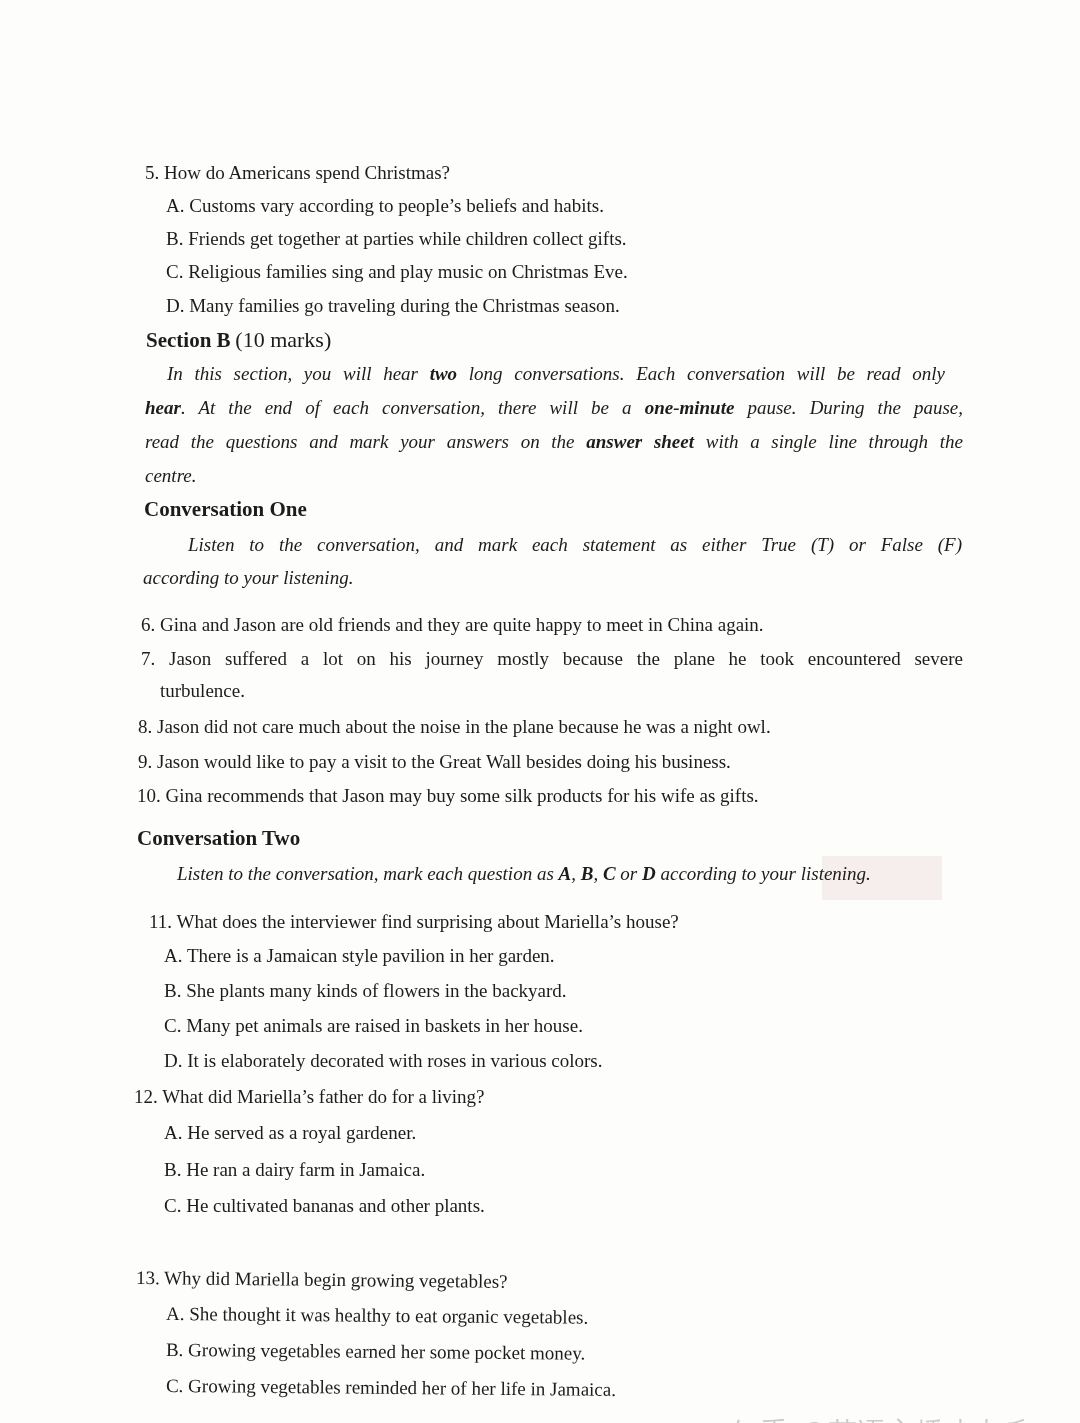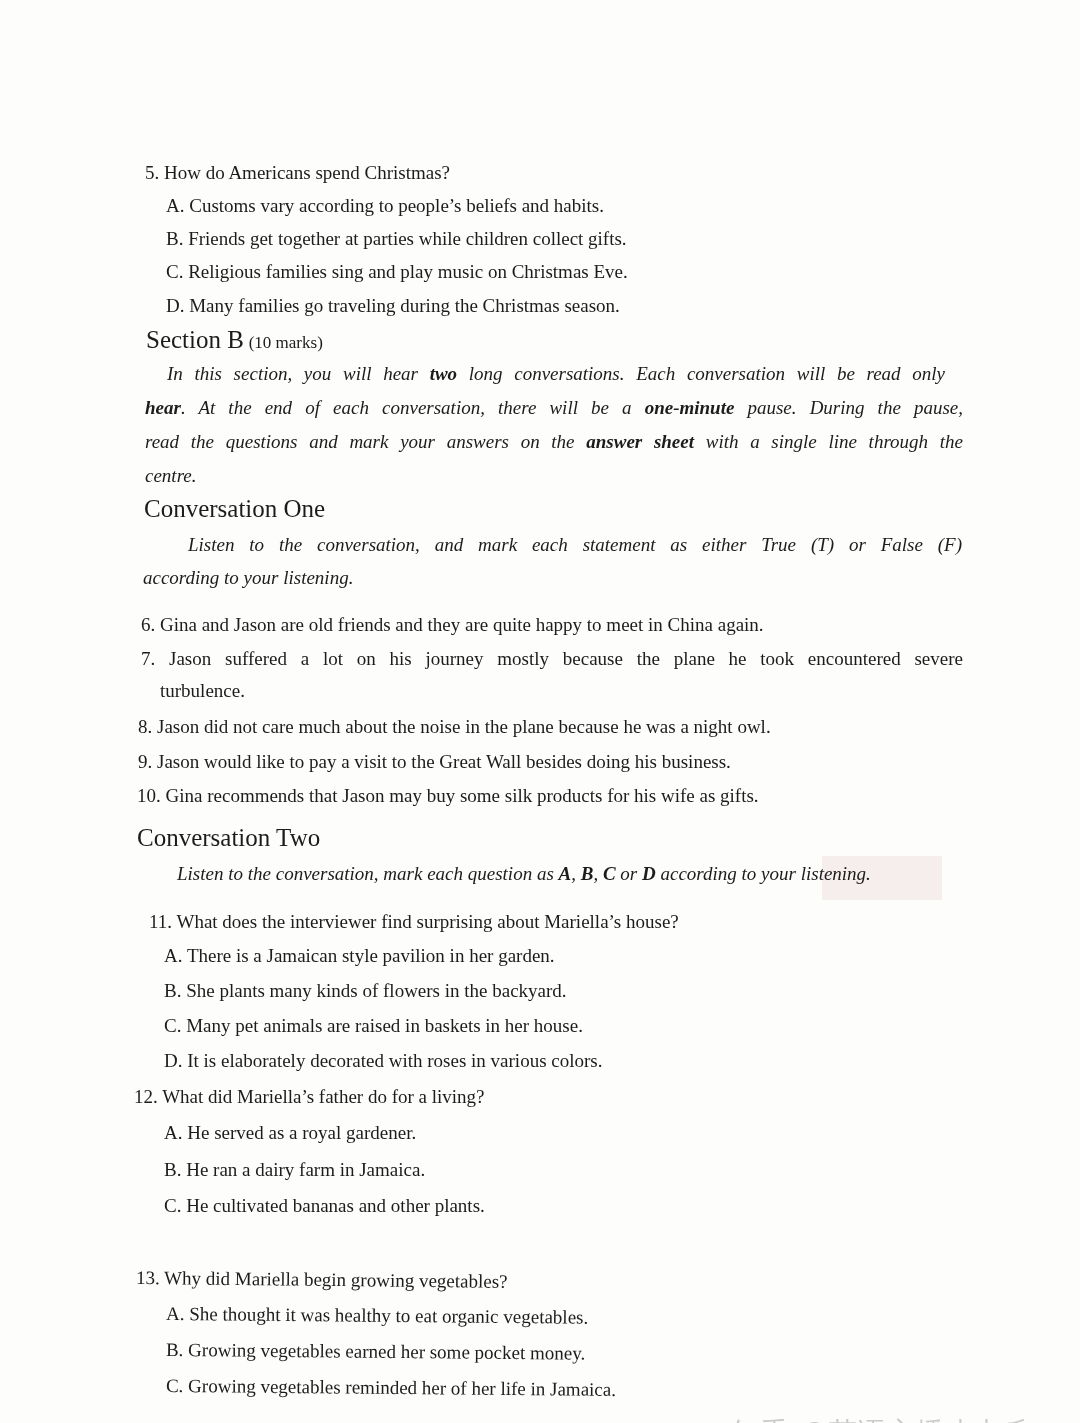--- a/index.html
+++ b/index.html
@@ -7,42 +7,42 @@
     width: 1080px; height: 1423px; overflow: hidden;
     background: #fdfdfb;
     font-family: "Liberation Serif", "DejaVu Serif", serif;
     color: #1c1c1c;
     position: relative;
   }
   .page { position: absolute; left: 0; top: 0; width: 952px; height: 1423px; margin-top: 44px; }
   .line { position: absolute; white-space: nowrap; font-size: 19px; line-height: 24px; }
   .q { left: 145px; }
   .opt { left: 166px; }
-  .heading { font-weight: normal; font-size: 25px; }
+  .heading { font-weight: bold; font-size: 21px; }
   .instr { font-style: italic; font-size: 19px; }
   .instr b { font-style: italic; font-weight: bold; }
   .justify-line { position: absolute; left: 145px; width: 818px; font-style: italic; font-size: 19px; line-height: 24px; text-align: justify; text-align-last: justify; white-space: nowrap; }
   .tint { position: absolute; background: rgba(215, 170, 170, 0.18); }
   .footer { position: absolute; top: 1377px; left: 390px; font-size: 12px; line-height: 26px; white-space: nowrap; color: #7f1d1d; }
   .watermark { position: absolute; top: 1372px; left: 732px; font-family: "DejaVu Sans", sans-serif; font-size: 28px; line-height: 34px; color: rgba(160,160,160,0.55); white-space: nowrap; letter-spacing: 1px; }
 </style>
 </head>
 <body>
 
 <div class="page">
 
   <div class="line q" style="top:117px;">5. How do Americans spend Christmas?</div>
   <div class="line opt" style="top:150px;">A. Customs vary according to people’s beliefs and habits.</div>
   <div class="line opt" style="top:183px;">B. Friends get together at parties while children collect gifts.</div>
   <div class="line opt" style="top:216px;text-align:center;">C. Religious families sing and play music on Christmas Eve.</div>
   <div class="line opt" style="top:250px;">D. Many families go traveling during the Christmas season.</div>
 
   <div class="line" style="top:284px; left:146px;">
     <span class="heading">Section B</span>
-    <span style="font-size:17px;">(10 marks)</span>
+    <span style="font-size:22px;">(10 marks)</span>
   </div>
 
   <div class="justify-line" style="top:318px; left:167px; width:778px;">
     <span>In this section, you will hear </span><b>two</b><span> long conversations. Each conversation will be read only</span>
   </div>
   <div class="justify-line" style="top:352px;">
     <b>hear</b><span>. At the end of each conversation, there will be a </span><b>one-minute</b><span> pause. During the pause,</span>
   </div>
   <div class="justify-line" style="top:386px;">
     <span>read the questions and mark your answers on the </span><b>answer sheet</b><span> with a single line through the</span>

